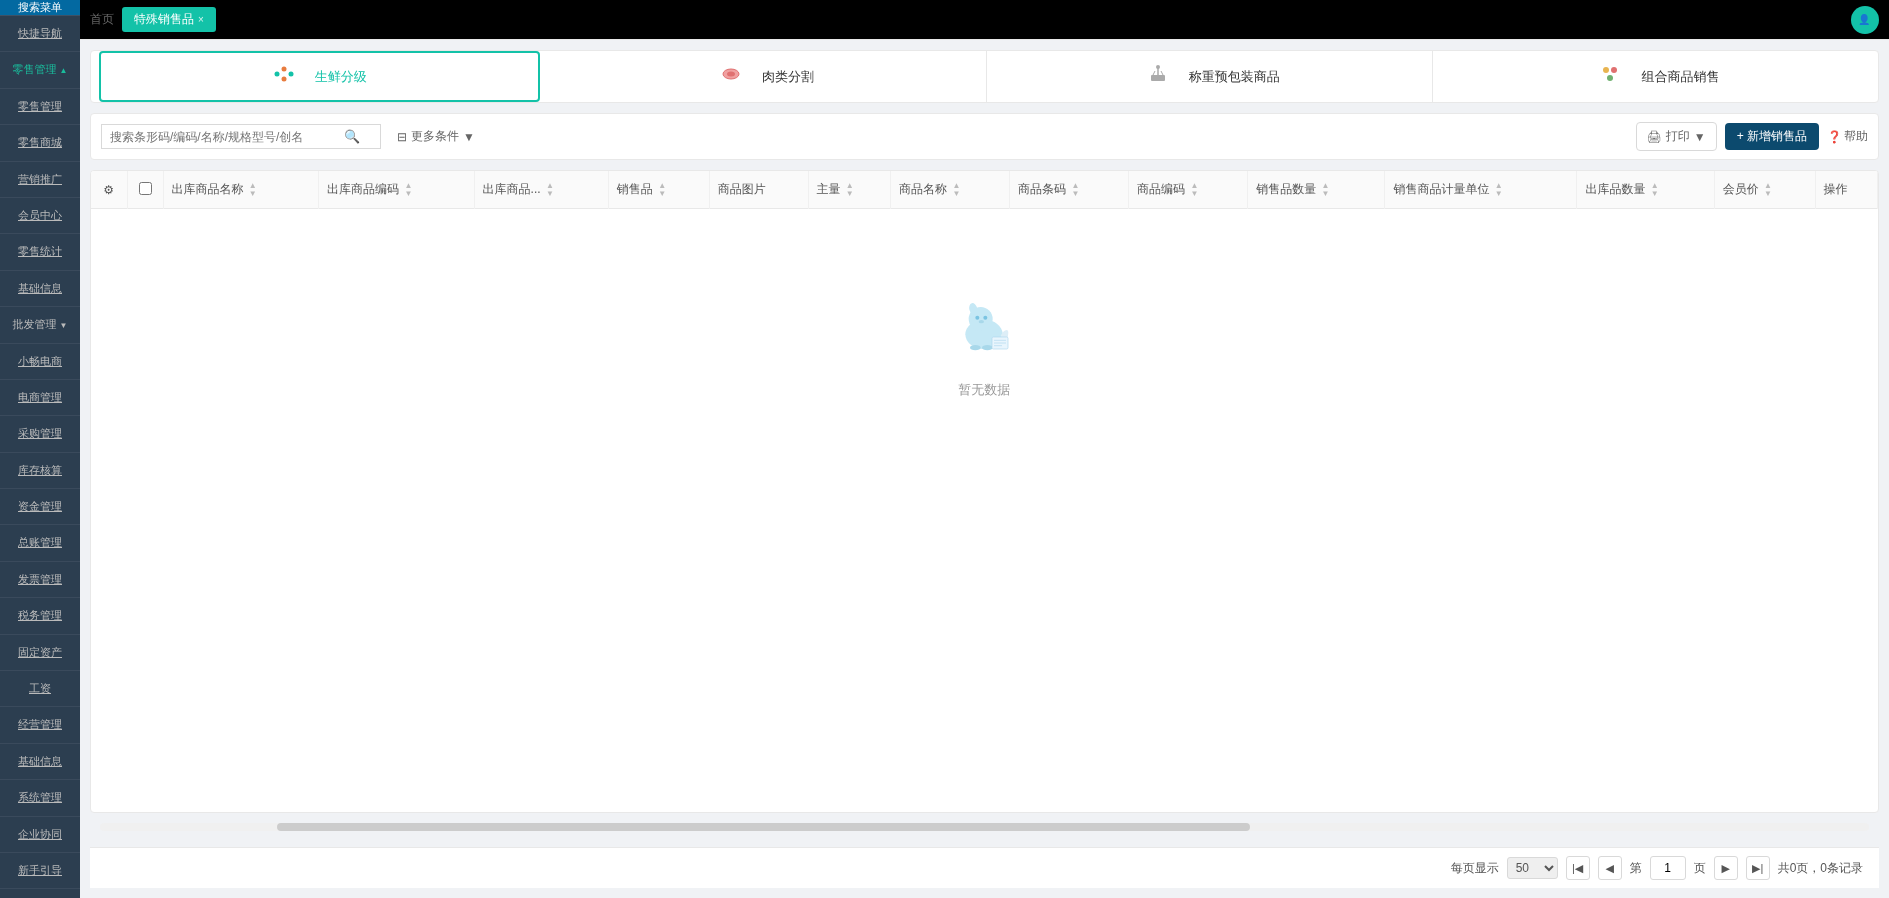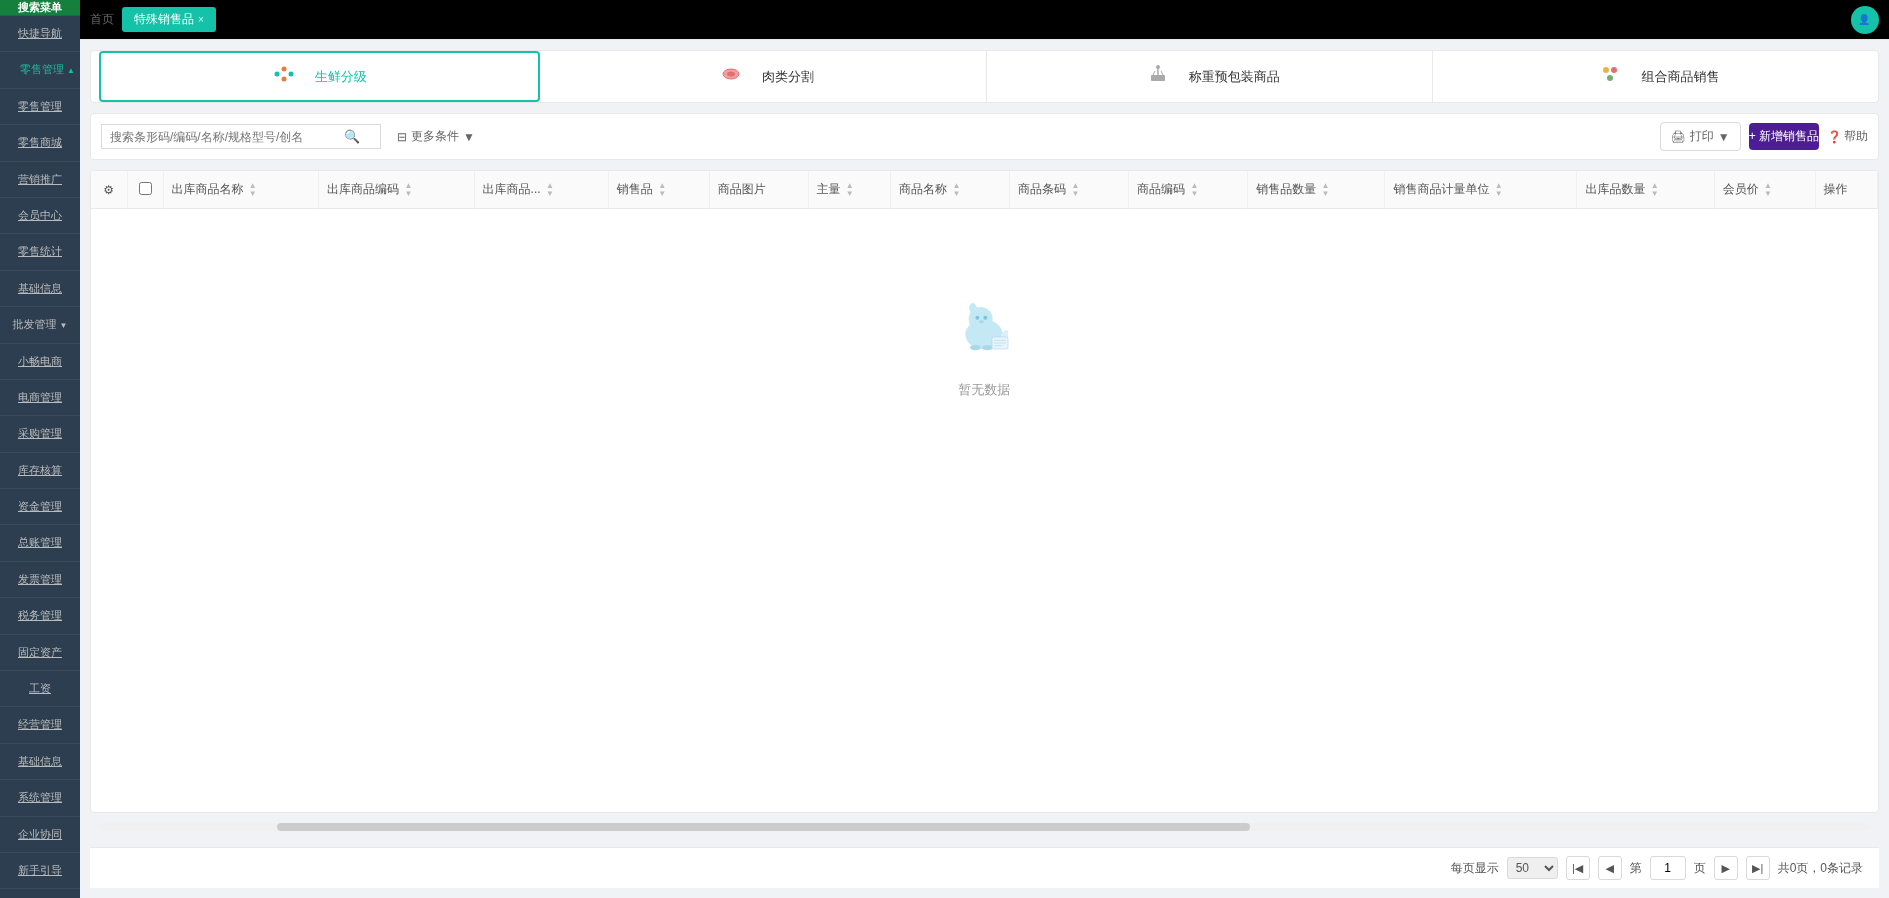--- a/index.html
+++ b/index.html
@@ -11,27 +11,27 @@
       background: #2c3e50;
       color: #ccc;
       display: flex;
       flex-direction: column;
       flex-shrink: 0;
       overflow-y: auto;
       overflow-x: hidden;
     }
     .sidebar-logo {
       height: 40px;
-      background: #15803d;
+      background: #0369a1;
       display: flex;
       align-items: center;
       justify-content: center;
       color: #fff;
       font-size: 11px;
-      font-weight: bold;
+      font-weight: normal;
       border-bottom: 1px solid #3d5166;
     }
     .sidebar-item {
       padding: 10px 5px;
       text-align: center;
       cursor: pointer;
       color: #bbb;
       font-size: 11px;
       line-height: 1.4;
       border-bottom: 1px solid #3a4a5c;
@@ -39,21 +39,21 @@
     }
     .sidebar-section {
       padding: 10px 5px;
       text-align: center;
       cursor: pointer;
       color: #bbb;
       font-size: 11px;
       line-height: 1.4;
       border-bottom: 1px solid #3a4a5c;
     }
-    .sidebar-section.active { color: #1abc9c; text-align: right; }
+    .sidebar-section.active { color: #1abc9c; }
     .sidebar-section .arrow { font-size: 8px; }
 
     
     .main-content {
       flex: 1;
       display: flex;
       flex-direction: column;
       overflow: hidden;
     }
 
@@ -199,24 +199,24 @@
       gap: 4px;
       color: #666;
       cursor: pointer;
       padding: 5px 10px;
       border: 1px solid #d9d9d9;
       border-radius: 4px;
       font-size: 12px;
       background: #fff;
     }
     .add-btn {
-      background: #4c1d95;
+      background: #0c4a6e;
       color: #fff;
       border: none;
-      padding: 5px 0;
+      padding: 5px 12px;
       border-radius: 4px;
       cursor: pointer;
       font-size: 12px;
       display: flex;
       align-items: center;
       gap: 4px;
     }
     .help-btn {
       color: #666;
       cursor: pointer;

